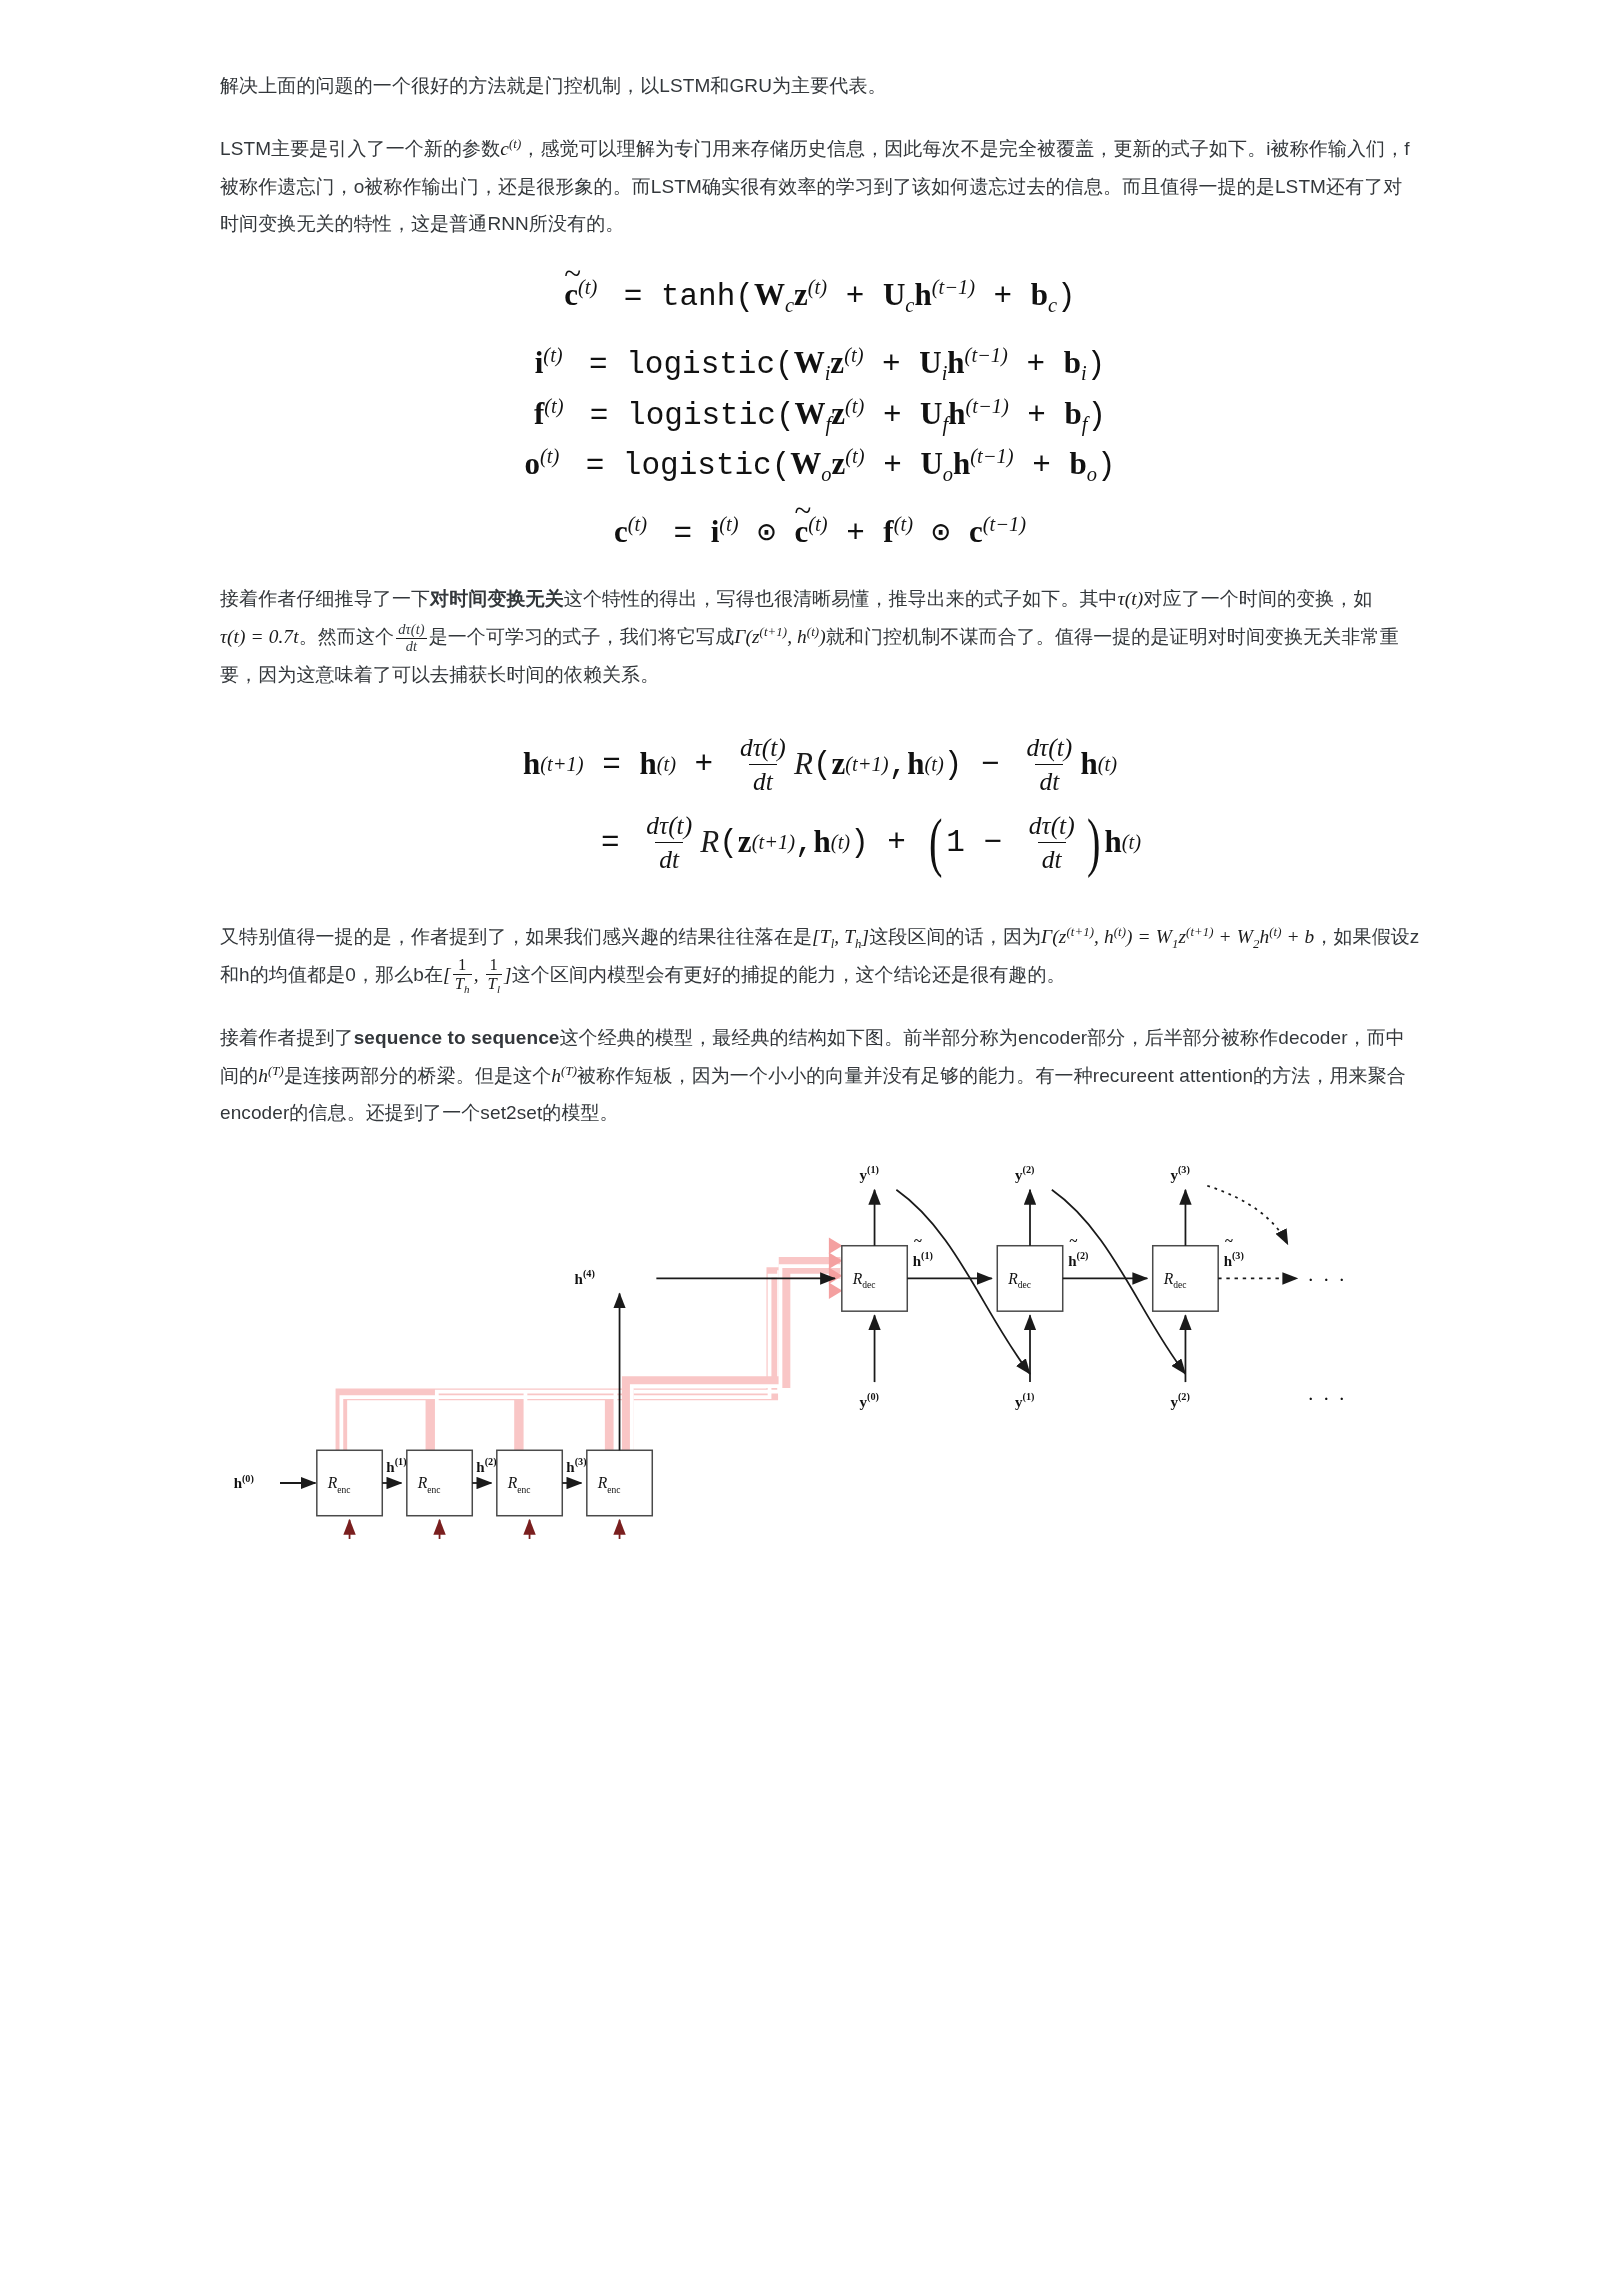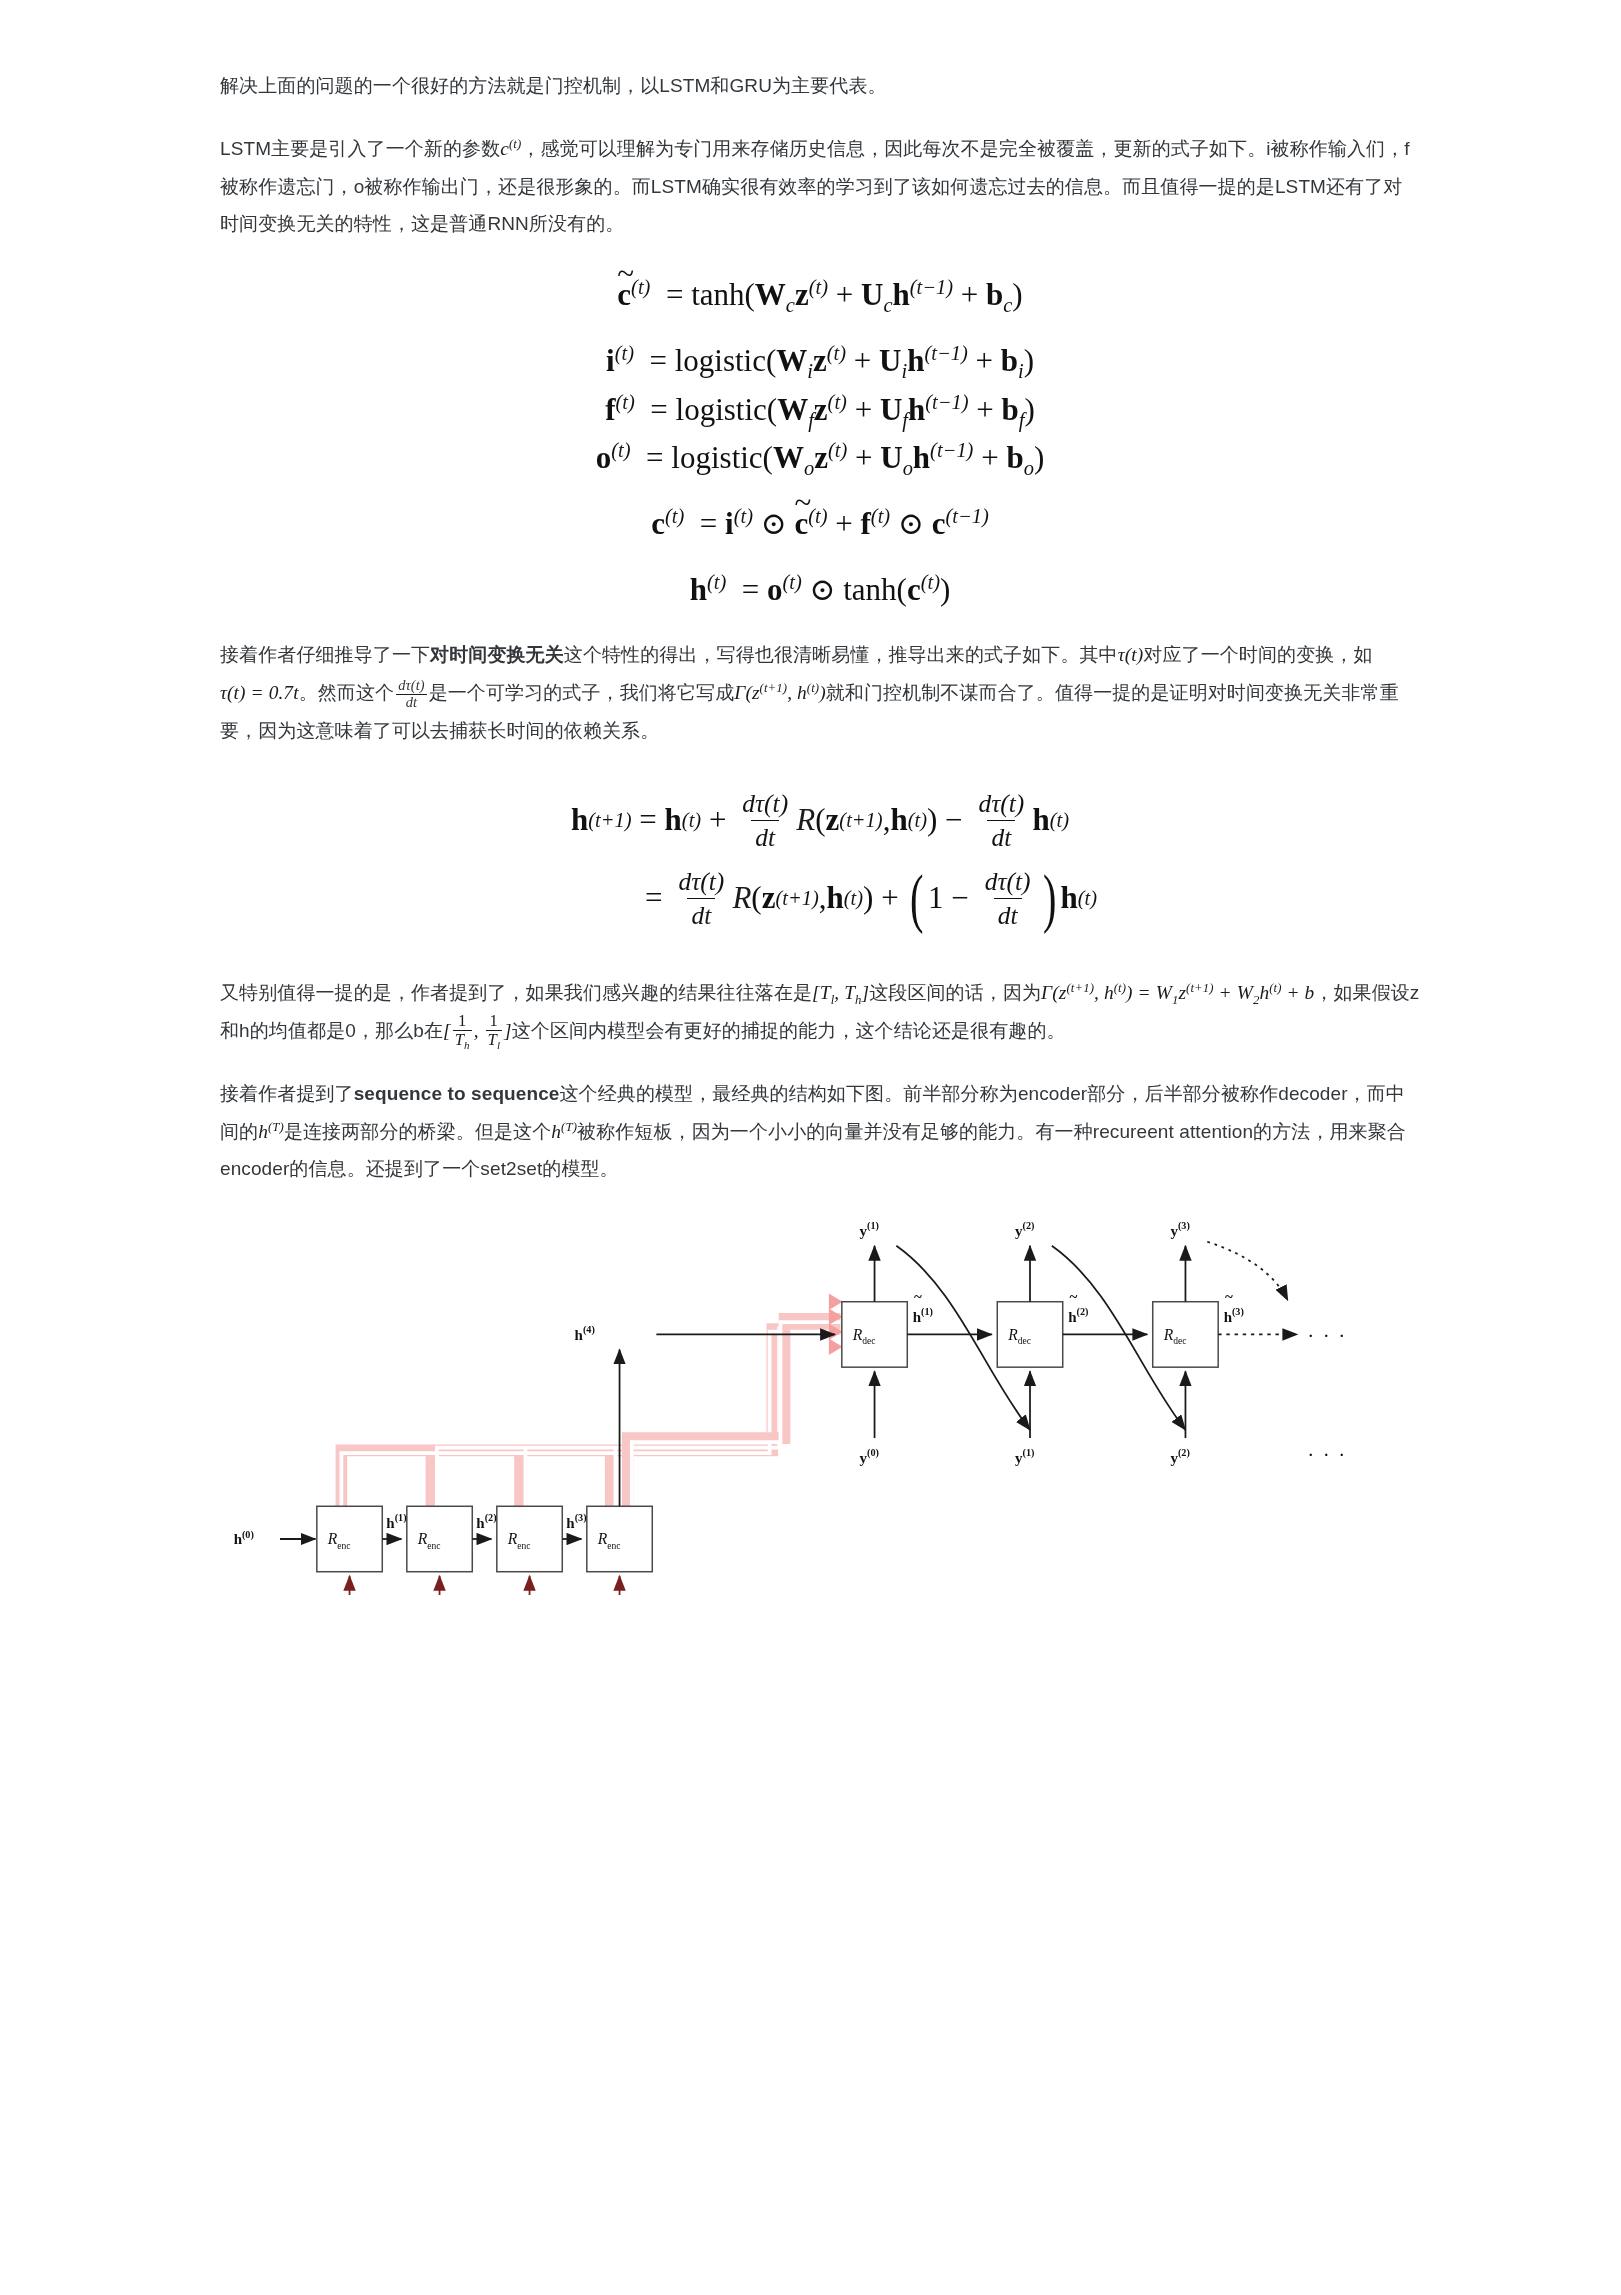--- a/index.html
+++ b/index.html
@@ -31,21 +31,21 @@
   }
   p.para.first { margin-top: 67px; }
   .bold { font-weight: bold; }
 
   
   .m {
     font-family: "Liberation Serif", "DejaVu Serif", serif;
     font-style: italic;
     color: #1c1c1c;
   }
-  .mup { font-style: normal; }
+  .mup { font-style: normal; font-family: Liberation Mono, monospace; }
   .mb { font-weight: bold; font-style: normal; }
   sup.sp, sub.sb {
     font-size: 0.66em;
     font-style: italic;
     font-family: "Liberation Serif", "DejaVu Serif", serif;
   }
   sup.sp { vertical-align: super; line-height: 0; }
   sub.sb { vertical-align: sub; line-height: 0; }
 
   .inline-math {
@@ -159,24 +159,20 @@
     <div class="eqline">
       <span class="mb">o</span><sup class="sp">(<span class="m">t</span>)</sup>
       <span class="mup">&nbsp;=&nbsp;logistic(</span><span class="mb">W</span><sub class="sb mup">o</sub><span class="mb">z</span><sup class="sp">(<span class="m">t</span>)</sup><span class="mup"> + </span><span class="mb">U</span><sub class="sb mup">o</sub><span class="mb">h</span><sup class="sp">(<span class="m">t</span>−1)</sup><span class="mup"> + </span><span class="mb">b</span><sub class="sb mup">o</sub><span class="mup">)</span>
     </div>
 
     <div class="eqline gap">
       <span class="mb">c</span><sup class="sp">(<span class="m">t</span>)</sup>
       <span class="mup">&nbsp;=&nbsp;</span><span class="mb">i</span><sup class="sp">(<span class="m">t</span>)</sup><span class="mup"> ⊙ </span><span class="mb" style="position:relative;">c<span style="position:absolute;left:0;right:0;top:-0.62em;text-align:center;font-weight:normal;">~</span></span><sup class="sp">(<span class="m">t</span>)</sup><span class="mup"> + </span><span class="mb">f</span><sup class="sp">(<span class="m">t</span>)</sup><span class="mup"> ⊙ </span><span class="mb">c</span><sup class="sp">(<span class="m">t</span>−1)</sup>
     </div>
 
-    <div class="eqline gap">
-      <span class="mb">h</span><sup class="sp">(<span class="m">t</span>)</sup>
-      <span class="mup">&nbsp;=&nbsp;</span><span class="mb">o</span><sup class="sp">(<span class="m">t</span>)</sup><span class="mup"> ⊙ tanh(</span><span class="mb">c</span><sup class="sp">(<span class="m">t</span>)</sup><span class="mup">)</span>
-    </div>
   </div>
 
   <p class="para"><span>接着作者仔细推导了一下</span><span class="bold">对时间变换无关</span><span>这个特性的得出，写得也很清晰易懂，推导出来的式子如下。其中</span><span class="inline-math">τ(<span class="m">t</span>)</span><span>对应了一个时间的变换，如</span><span class="inline-math">τ(<span class="m">t</span>) = 0.7<span class="m">t</span></span><span>。然而这个</span><span class="frac"><span class="num">dτ(t)</span><span class="den">dt</span></span><span>是一个可学习的式子，我们将它写成</span><span class="inline-math">Γ(<span class="m">z</span><sup class="sp">(<span class="m">t</span>+1)</sup>, <span class="m">h</span><sup class="sp">(<span class="m">t</span>)</sup>)</span><span>就和门控机制不谋而合了。值得一提的是证明对时间变换无关非常重要，因为这意味着了可以去捕获长时间的依赖关系。</span></p>
 
   <div class="eqblock tau-eqs">
     <div class="eqrow" style="font-size:31px; font-family:'Liberation Serif',serif;">
       <span class="mb">h</span>
         <sup class="sp">(<span class="m">t</span>+1)</sup>
       <span class="mup">&nbsp;=&nbsp;</span>
         <span class="mb">h</span>

